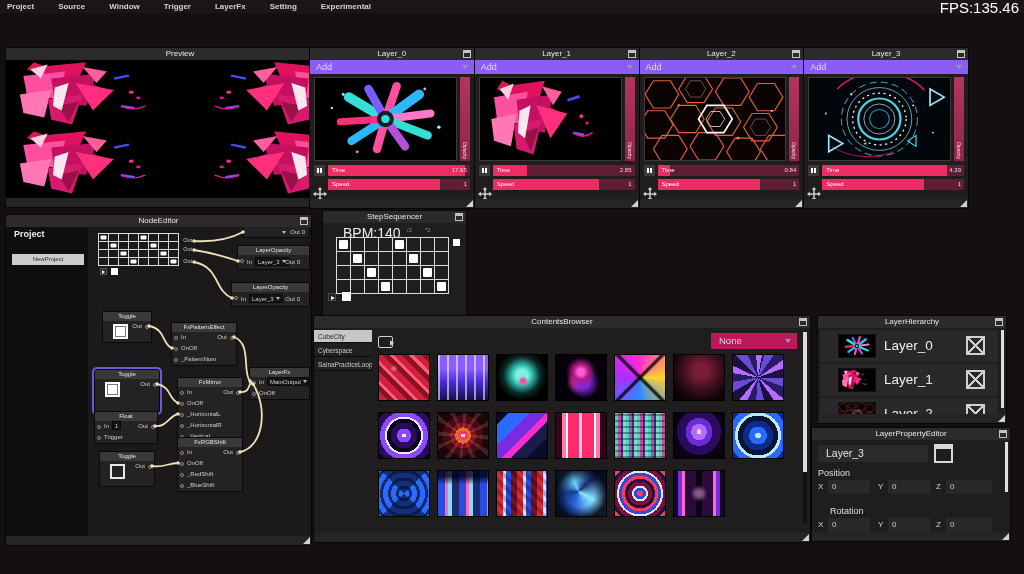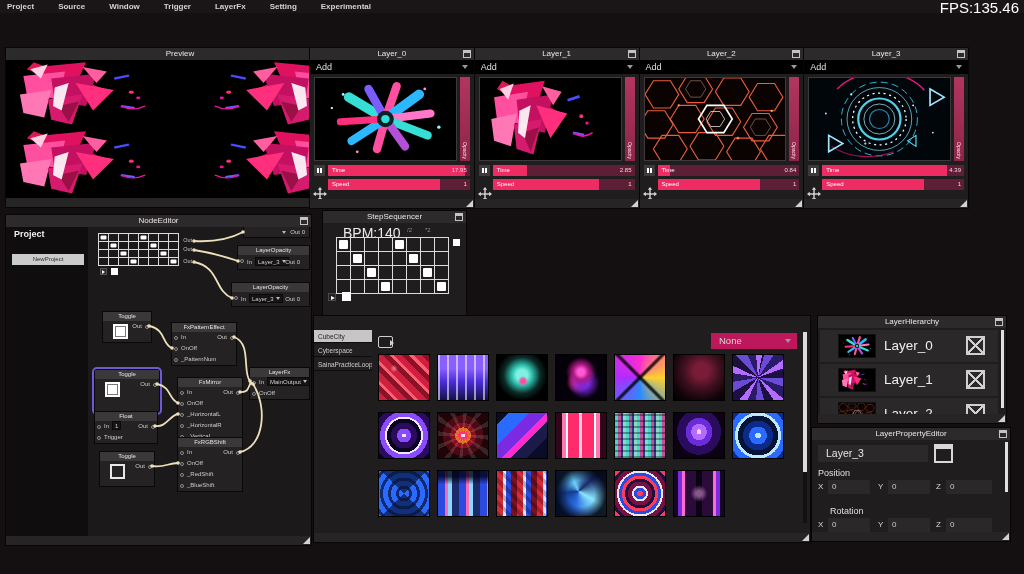--- a/index.html
+++ b/index.html
@@ -19,21 +19,21 @@
 .pbody{position:absolute;left:0;top:12px;right:0;bottom:9px;overflow:hidden}
 
 #preview{left:6px;top:48px;width:348px;height:159px}
 #preview .pbody{background:#000;display:flex;flex-wrap:wrap}
 .pq{width:50%;height:50%}
 .pq svg{width:100%;height:100%;display:block}
 .flipx{transform:scaleX(-1)}
 
 #layers{position:absolute;left:310px;top:48px;width:658px;height:160px;display:flex;gap:1px}
 .layer-panel{position:relative;flex:1;background:#1f1d1e;box-shadow:0 0 0 1px #070606}
-.addrow{position:absolute;left:0;top:12px;right:0;height:14px;background:#000000;display:flex;align-items:center;padding:0 6px;font-size:9px;color:#e2dfdf}
+.addrow{position:absolute;left:0;top:12px;right:0;height:14px;background:#8b5cf6;display:flex;align-items:center;padding:0 6px;font-size:9px;color:#e2dfdf}
 .chev{margin-left:auto;width:0;height:0;border-left:3px solid transparent;border-right:3px solid transparent;border-top:4px solid #9a9a9a}
 .thumbwrap{position:absolute;left:4px;top:29px;right:17px;height:84px;background:#000;border:1px solid #3c3a3a}
 .thumbwrap svg{width:100%;height:100%;display:block}
 .opstrip{position:absolute;right:4px;top:29px;width:10px;height:84px;background:linear-gradient(180deg,#b23560,#8e2549)}
 .opdot{width:3px;height:3px;border-radius:50%;background:#eac9d6;margin:3px auto 0}
 .oplabel{position:absolute;bottom:2px;left:2px;writing-mode:vertical-rl;font-size:5px;color:#ffd9e7}
 .timerow{position:absolute;left:4px;top:117px;right:4px;height:11px;display:flex;gap:3px}
 .pausebtn{width:11px;height:11px;background:#3e3a3b;position:relative;flex:none}
 .pausebtn i{position:absolute;top:3px;width:2px;height:5px;background:#fff}
 .pausebtn i.b1{left:3px}.pausebtn i.b2{left:6px}
@@ -675,20 +675,21 @@
           <i></i>
         </div>
       <div id="sq-step"></div>
     </div>
     <div class="pfoot">
         <i class="rtri"></i>
       </div>
   </section>
 
   <section class="panel" id="browser">
+    <div class="phead"><span>ContentsBrowser</span><i class="picon"></i></div>
     <div class="pbody">
       <div id="btabs">
           <div class="btab active" style="top: 2px;">CubeCity</div>
           <div class="btab" style="top: 16px;">Cyberspace</div>
           <div class="btab" style="top: 30px;">SainaPracticeLoops</div>
         </div>
       <div id="loopbtn">
           <i></i>
         </div>
       <div id="nonesel"><span>None</span><i class="chev"></i></div>

